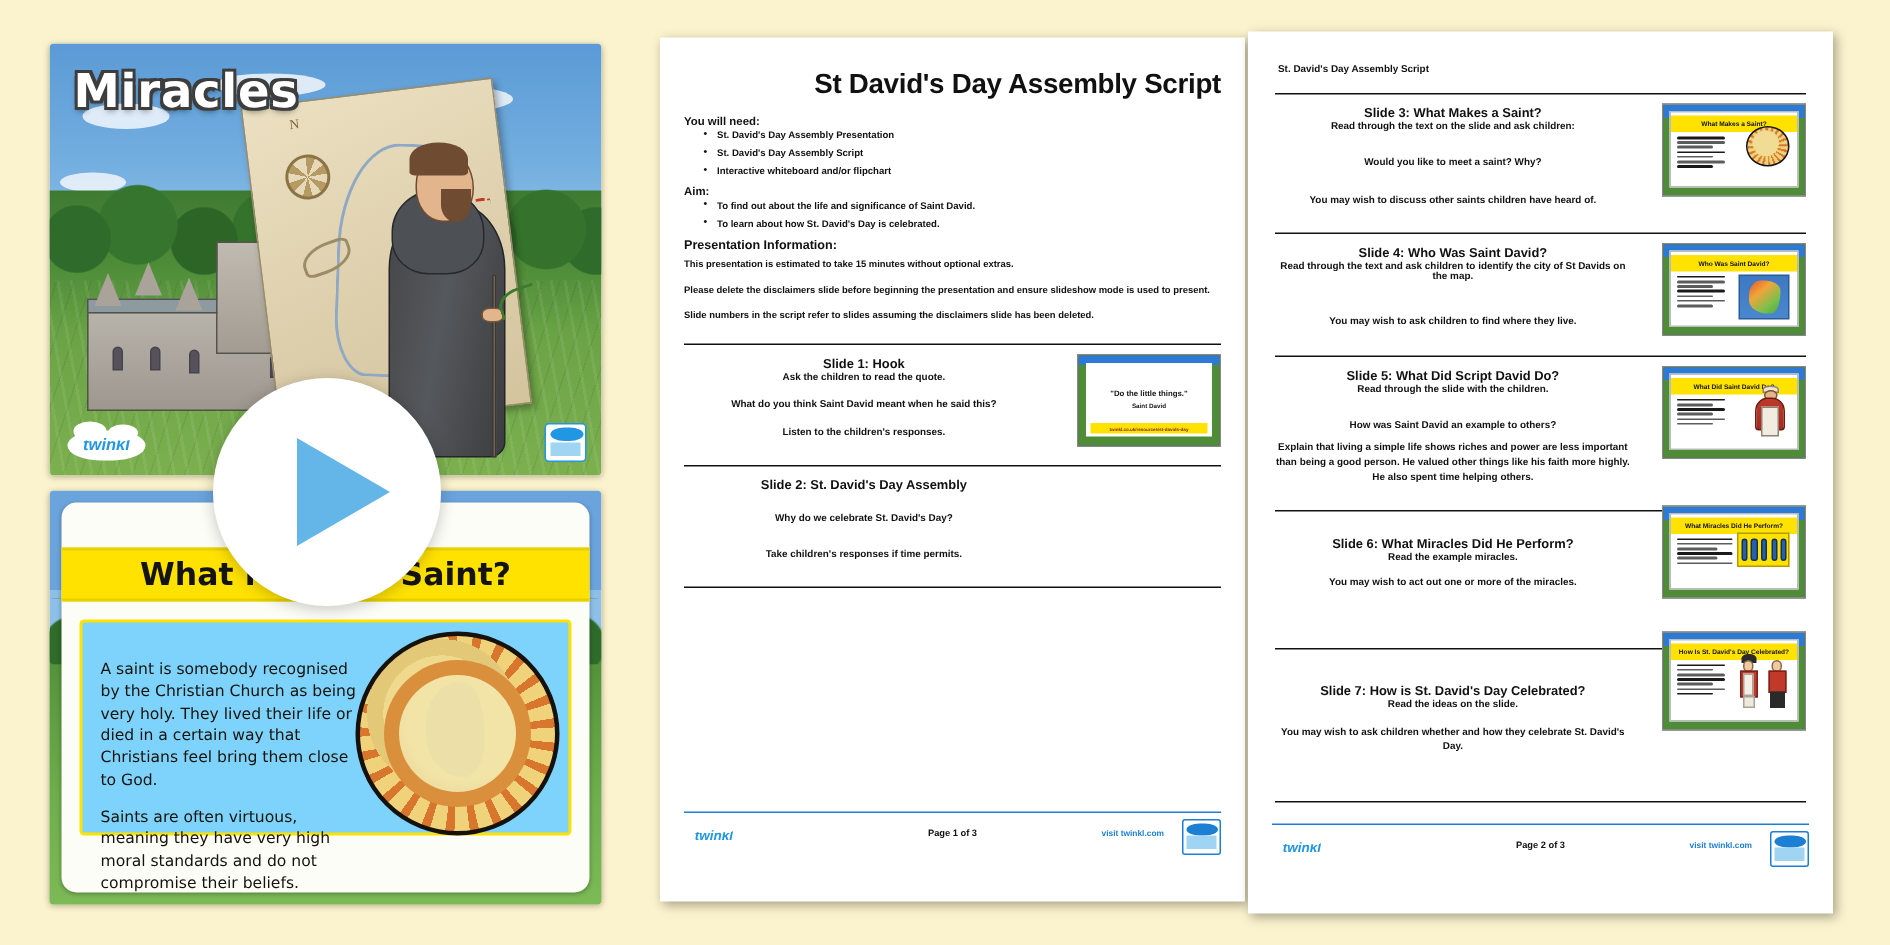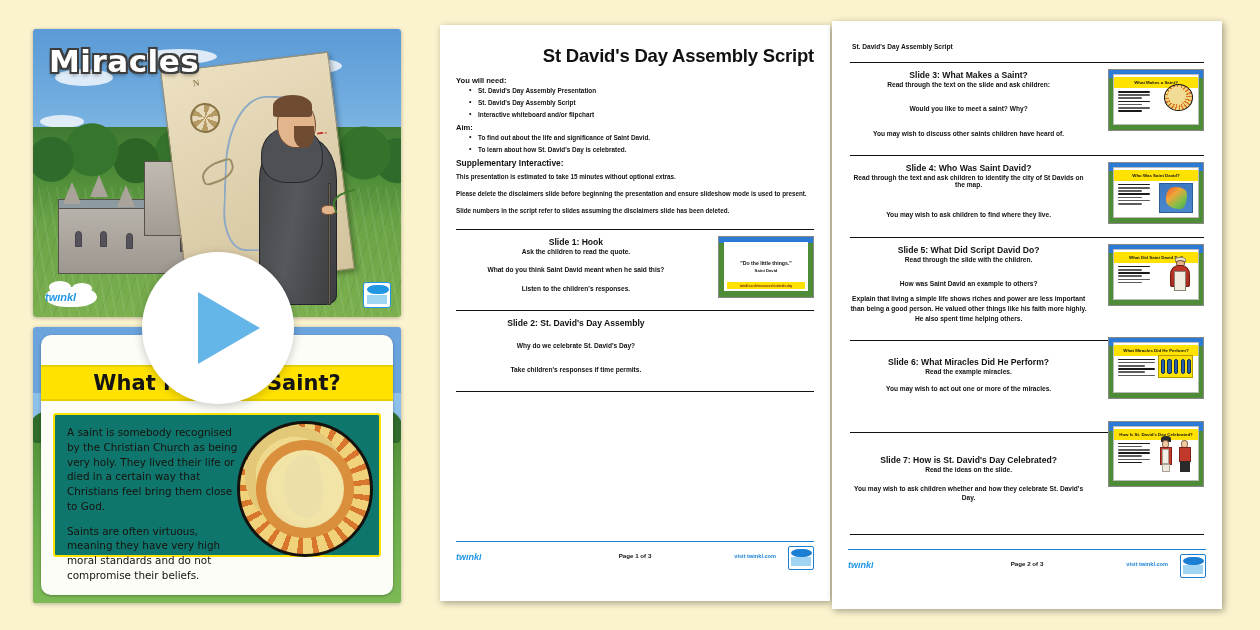--- a/index.html
+++ b/index.html
@@ -159,21 +159,21 @@
       -2px -2px 0 #3d3d3d, 2px -2px 0 #3d3d3d, -2px 2px 0 #3d3d3d, 2px 2px 0 #3d3d3d,
       0 3px 4px rgba(0,0,0,.45);
     letter-spacing: .5px;
   }
 
   
   .twinkl-blob {
     position: relative; display: inline-block;
     background: #fff; border-radius: 50%/60%;
     color: #2196e3; font-weight: bold; font-style: italic;
-    text-align: left; white-space: nowrap;
+    text-align: center; white-space: nowrap;
   }
   .twinkl-blob::before, .twinkl-blob::after {
     content: ""; position: absolute; background: #fff; border-radius: 50%;
   }
   .twinkl-blob::before { width: 42%; height: 62%; left: 8%; top: -28%; }
   .twinkl-blob::after  { width: 38%; height: 56%; right: 10%; top: -22%; }
 
   .logo-corner-left {
     position: absolute; left: 12px; bottom: 10px; z-index: 5;
     width: 52px; height: 20px; font-size: 11px; line-height: 20px;
@@ -216,22 +216,22 @@
     position: absolute; left: -10px; right: -10px; top: 30px; height: 36px;
     background: #ffe200; border-top: 2px solid #e8cf00; border-bottom: 2px solid #e8cf00;
     display: flex; align-items: center; justify-content: center;
   }
   .saint-banner span {
     font-family: "DejaVu Sans", sans-serif;
     font-size: 21px; font-weight: bold; color: #141414;
   }
   .saint-paper {
     position: absolute; left: 12px; top: 78px; right: 12px; bottom: 38px;
-    background: #0f766e; border: 2px solid #ffe200; border-radius: 3px;
-    padding: 10px 12px;
+    background: #7dd3fc; border: 2px solid #ffe200; border-radius: 3px;
+    padding: 24px 12px;
   }
   .saint-text {
     font-family: "DejaVu Sans", sans-serif;
     font-size: 10.4px; line-height: 1.42; color: #16120c; width: 59%;
   }
   .saint-text p { margin-bottom: 10px; }
   .saint-text p.q { font-weight: bold; }
   .saint-coin {
     position: absolute; right: 6px; top: 6px; width: 136px; height: 136px;
     border-radius: 50%; border: 3px solid #15120d;
@@ -605,21 +605,21 @@
       <li>St. David's Day Assembly Script</li>
       <li>Interactive whiteboard and/or flipchart</li>
     </ul>
 
     <div class="sec-head">Aim:</div>
     <ul class="bullets">
       <li>To find out about the life and significance of Saint David.</li>
       <li>To learn about how St. David's Day is celebrated.</li>
     </ul>
 
-    <div class="sec-head lg">Supplementary Interactive:</div>
+    <div class="sec-head lg">Presentation Information:</div>
     <div class="body-line">This presentation is estimated to take 15 minutes without optional extras.</div>
     <div class="body-line just" style="margin-top:8px">Please delete the disclaimers slide before beginning the presentation and ensure slideshow mode is used to present.</div>
     <div class="body-line" style="margin-top:8px">Slide numbers in the script refer to slides assuming the disclaimers slide has been deleted.</div>
 
     <div class="rule" style="margin-top:14px"></div>
 
     <div class="slide-entry">
       <div class="col-text">
         <div class="se-title">Slide 1: Hook</div>
         <div class="se-sub">Ask the children to read the quote.</div>

